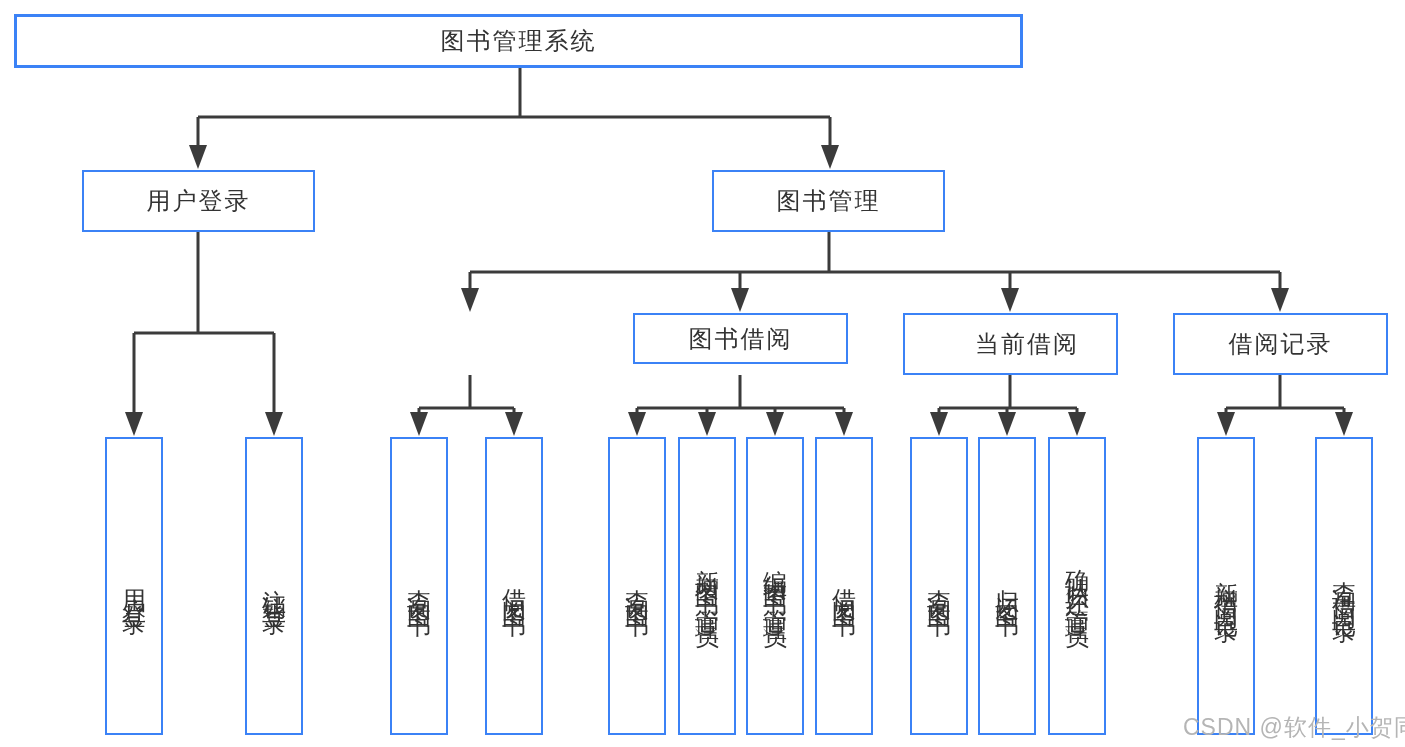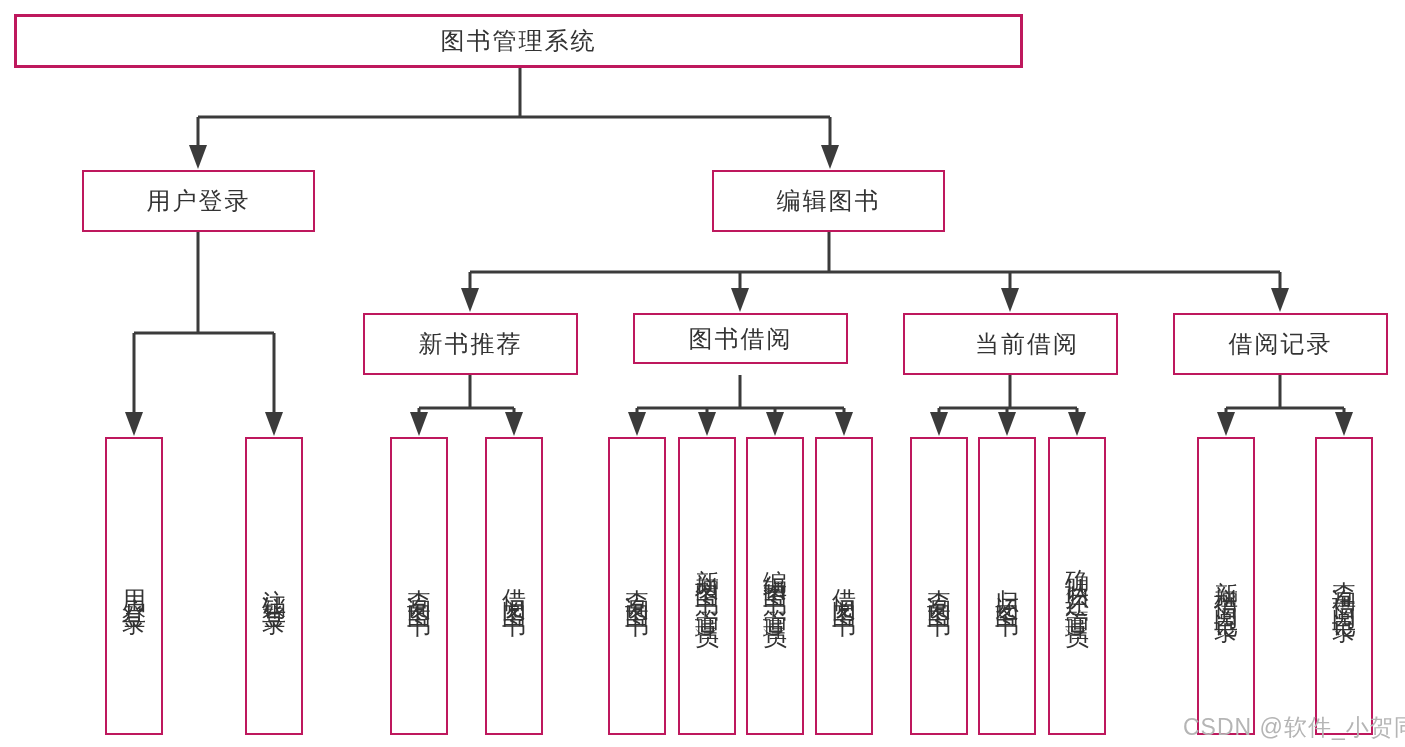--- a/index.html
+++ b/index.html
@@ -11,21 +11,21 @@
   #stage {
     position: relative;
     width: 1405px;
     height: 747px;
     background: #ffffff;
     overflow: hidden;
   }
   .box {
     position: absolute;
     box-sizing: border-box;
-    border: 3px solid #be185d;
+    border: 3px solid #3b82f6;
     background: #ffffff;
     color: #333333;
     display: flex;
     align-items: center;
     justify-content: center;
     font-size: 24px;
     letter-spacing: 2px;
     z-index: 2;
   }
   .root {
@@ -96,23 +96,22 @@
       <polygon points="998,412 1016,412 1007,436"></polygon>
       <polygon points="1068,412 1086,412 1077,436"></polygon>
       <polygon points="1217,412 1235,412 1226,436"></polygon>
       <polygon points="1335,412 1353,412 1344,436"></polygon>
     </g>
   </svg>
 
   <div class="box root" style="left:14px; top:14px; width:1009px; height:54px;">图书管理系统</div>
 
   <div class="box branch" style="left:82px; top:170px; width:233px; height:62px;">用户登录</div>
-  <div class="box branch" style="left:712px; top:170px; width:233px; height:62px;">编辑图书</div>
+  <div class="box branch" style="left:712px; top:170px; width:233px; height:62px;">图书管理</div>
 
-  <div class="box branch" style="left:363px; top:313px; width:215px; height:62px;">新书推荐</div>
   <div class="box branch" style="left:633px; top:313px; width:215px; height:51px;">图书借阅</div>
   <div class="box branch" style="left:903px; top:313px; width:215px; height:62px;padding-left:33px;">当前借阅</div>
   <div class="box branch" style="left:1173px; top:313px; width:215px; height:62px;">借阅记录</div>
 
   <div class="box leaf" style="left:105px; top:437px; width:58px; height:298px;">
     <span>用户登录</span>
   </div>
   <div class="box leaf" style="left:245px; top:437px; width:58px; height:298px;">
     <span>注销登录</span>
   </div>

